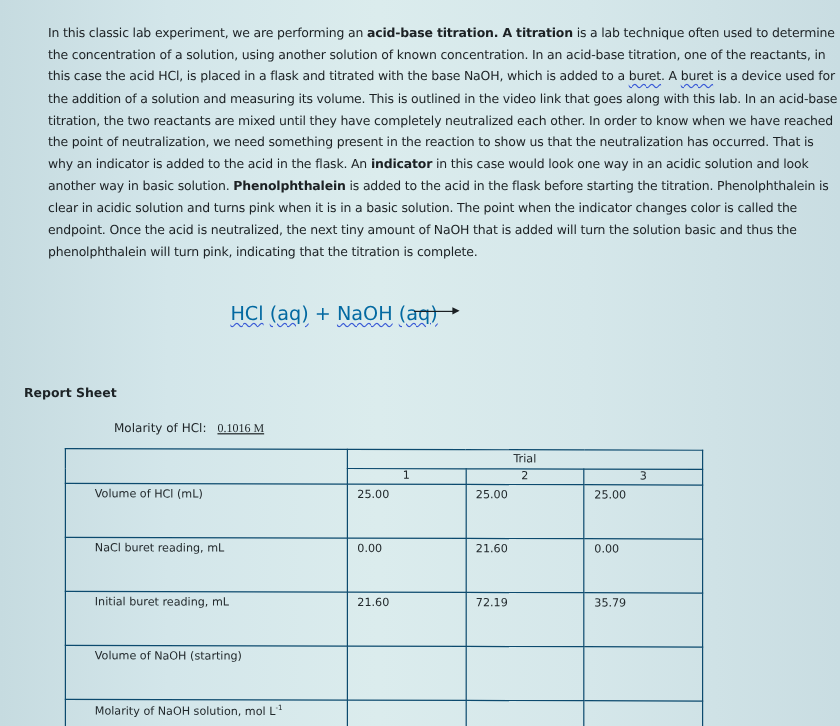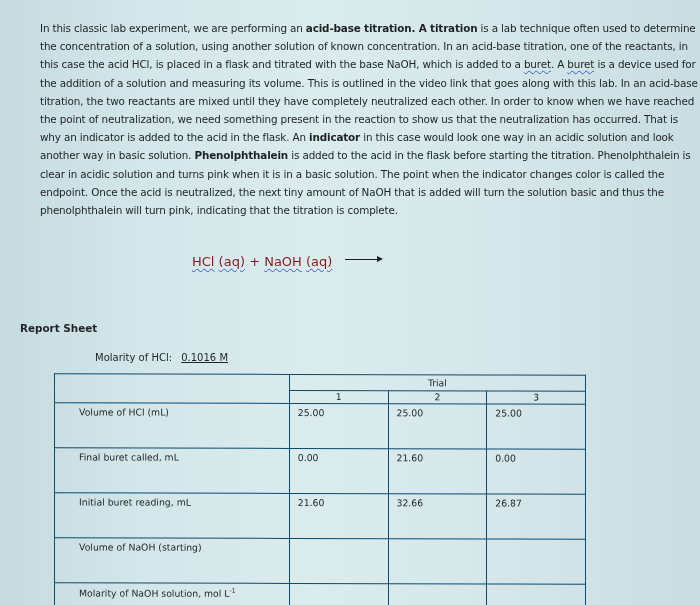--- a/index.html
+++ b/index.html
@@ -36,24 +36,24 @@
       text-decoration: underline wavy #3b5bd6;
       text-decoration-thickness: 1px;
       text-underline-offset: 2px;
     }
     .equation {
       position: absolute;
       top: 250px;
       left: 180px;
       width: 360px;
       height: 22px;
-      font-size: 13px;
+      font-size: 16px;
       display: flex;
       align-items: center;
-      color: #7f1d1d;
+      color: #0369a1;
     }
     .equation .lhs { position: absolute; left: 0; }
     .equation .arrow {
       position: absolute;
       left: 153px;
       top: 9px;
       width: 36px;
       height: 1px;
       background: #1b2023;
     }
@@ -80,20 +80,21 @@
     }
     .molarity-line {
       position: absolute;
       top: 352px;
       left: 83px;
       font-size: 10px;
     }
     .molarity-line .val {
       text-decoration: underline;
       margin-left: 6px;
+      font-family: Liberation Serif, serif;
     }
     table.report {
       position: absolute;
       left: 42px;
       top: 374px;
       width: 532px;
       border-collapse: collapse;
       font-size: 9.3px;
       color: #22292c;
       transform: skewY(0.15deg);
@@ -165,30 +166,30 @@
       <td class="trial-num">2</td>
       <td class="trial-num">3</td>
     </tr>
     <tr>
       <td class="row-label">Volume of HCl (mL)</td>
       <td class="cell">25.00</td>
       <td class="cell">25.00</td>
       <td class="cell">25.00</td>
     </tr>
     <tr>
-      <td class="row-label"><span>Final buret called, mL</span></td>
+      <td class="row-label"><span>NaCl buret reading, mL</span></td>
       <td class="cell">0.00</td>
       <td class="cell">21.60</td>
       <td class="cell">0.00</td>
     </tr>
     <tr>
       <td class="row-label"><span>Initial buret reading, mL</span></td>
       <td class="cell">21.60</td>
-      <td class="cell">32.66</td>
-      <td class="cell">26.87</td>
+      <td class="cell">72.19</td>
+      <td class="cell">35.79</td>
     </tr>
     <tr>
       <td class="row-label">Volume of NaOH (starting)</td>
       <td class="cell"></td>
       <td class="cell"></td>
       <td class="cell"></td>
     </tr>
     <tr>
       <td class="row-label"><span>Molarity of NaOH solution, mol L</span><sup>-1</sup></td>
       <td class="cell"></td>

